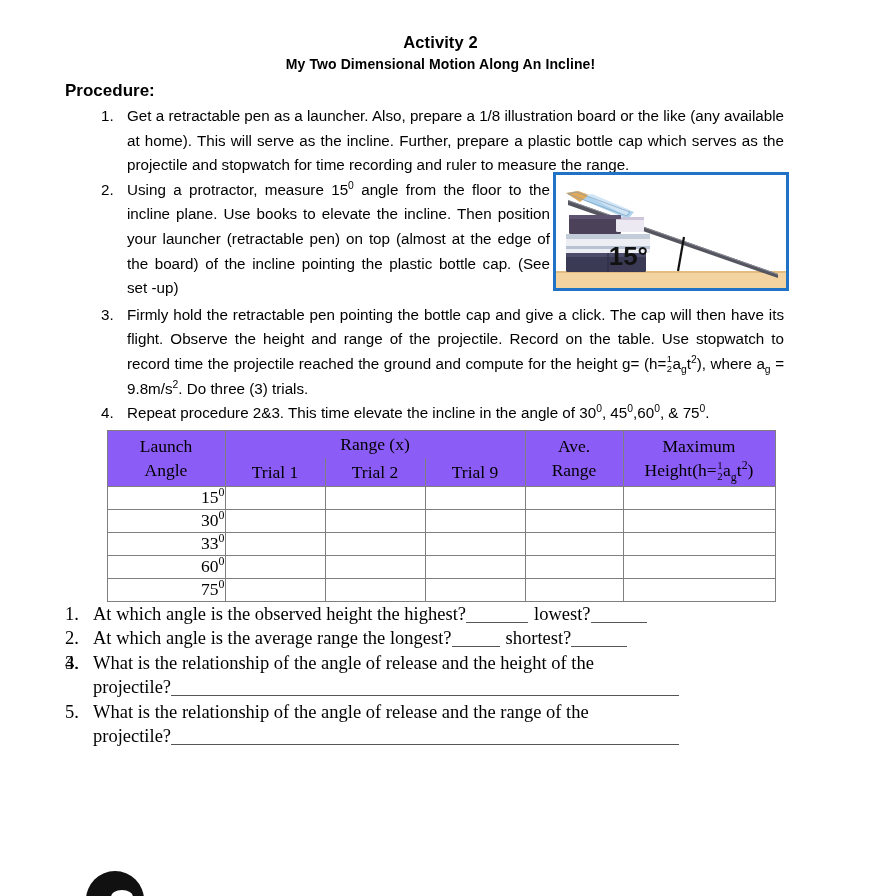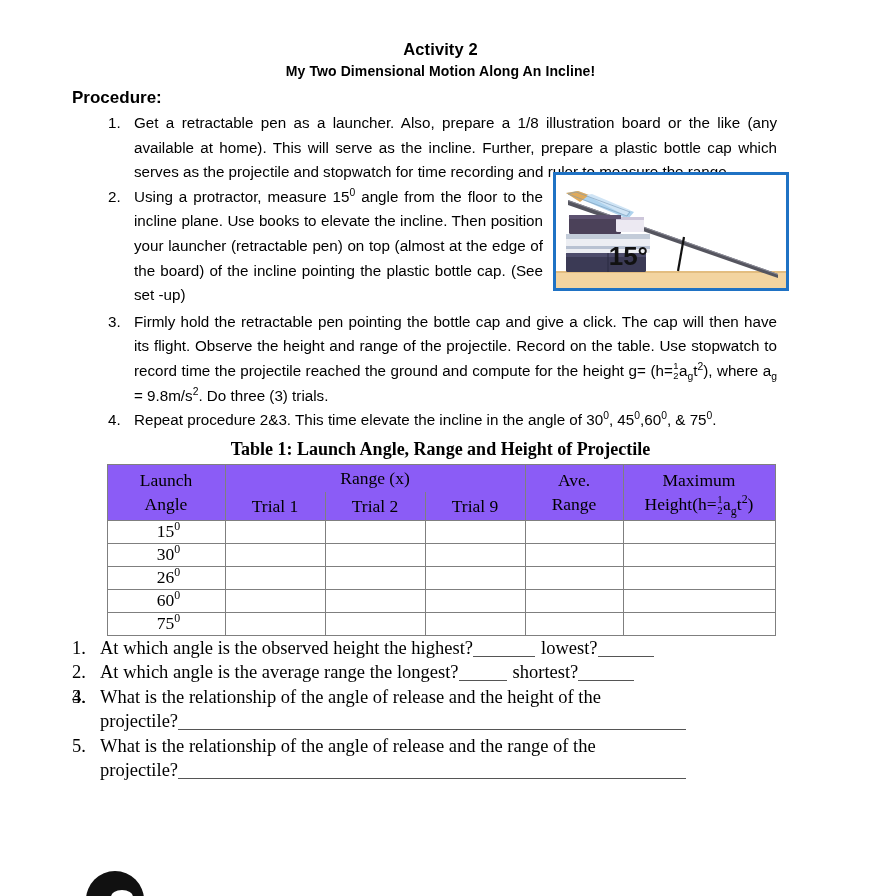--- a/index.html
+++ b/index.html
@@ -14,21 +14,21 @@
     overflow: hidden;
     font-family: "Liberation Sans", sans-serif;
     color: #000000;
     -webkit-font-smoothing: antialiased;
   }
 
   .page {
     position: relative;
     width: 881px;
     height: 896px;
-    padding: 8px;
+    padding: 1px;
     box-sizing: border-box;
   }
 
   
   .title-block {
     text-align: center;
     padding-top: 30px;
   }
   .title-line1 {
     font-size: 16.5px;
@@ -144,21 +144,21 @@
     height: 27px;
   }
   table.data thead tr.r2 th { height: 28px; }
   table.data tbody td {
     height: 22px;
     background: #ffffff;
   }
   table.data tbody td.angle {
     font-size: 17.5px;
     padding-left: 5px;
-    text-align: center;
+    text-align: right;
     vertical-align: middle;
   }
   .col-angle  { width: 118px; }
   .col-t1     { width: 100px; }
   .col-t2     { width: 100px; }
   .col-t3     { width: 100px; }
   .col-ave    { width: 98px;  }
   .col-max    { width: 152px; }
 
   
@@ -262,21 +262,20 @@
         <rect x="10" y="78" width="80" height="4" fill="#4d4c6b"></rect>
         <line x1="52" y1="78" x2="52" y2="97" stroke="#2b2a42" stroke-width="1"></line>
       </g>
 
       <line x1="128" y1="62" x2="122" y2="96" stroke="#111111" stroke-width="2.2"></line>
 
       <text x="92" y="90" font-family="Liberation Sans, sans-serif" font-size="26" font-weight="bold" fill="#111111" text-anchor="end">15°</text>
     </svg>
   </div>
 
-  <div class="table-caption">Table 1: Launch Angle, Range and Height of Projectile</div>
 
   <div class="tbl-wrap">
     <table class="data">
       <colgroup>
         <col class="col-angle">
           <col class="col-t1">
           <col class="col-t2">
         <col class="col-t3">
           <col class="col-ave">
           <col class="col-max">
@@ -314,21 +313,21 @@
         </tr>
         <tr>
           <td class="angle"><span>30</span><span class="sup">0</span></td>
           <td></td>
           <td></td>
           <td></td>
           <td></td>
           <td></td>
         </tr>
         <tr>
-          <td class="angle"><span>26</span><span class="sup">0</span></td>
+          <td class="angle"><span>33</span><span class="sup">0</span></td>
           <td></td>
           <td></td>
           <td></td>
           <td></td>
           <td></td>
         </tr>
         <tr>
           <td class="angle"><span>60</span><span class="sup">0</span></td>
           <td></td>
           <td></td>

